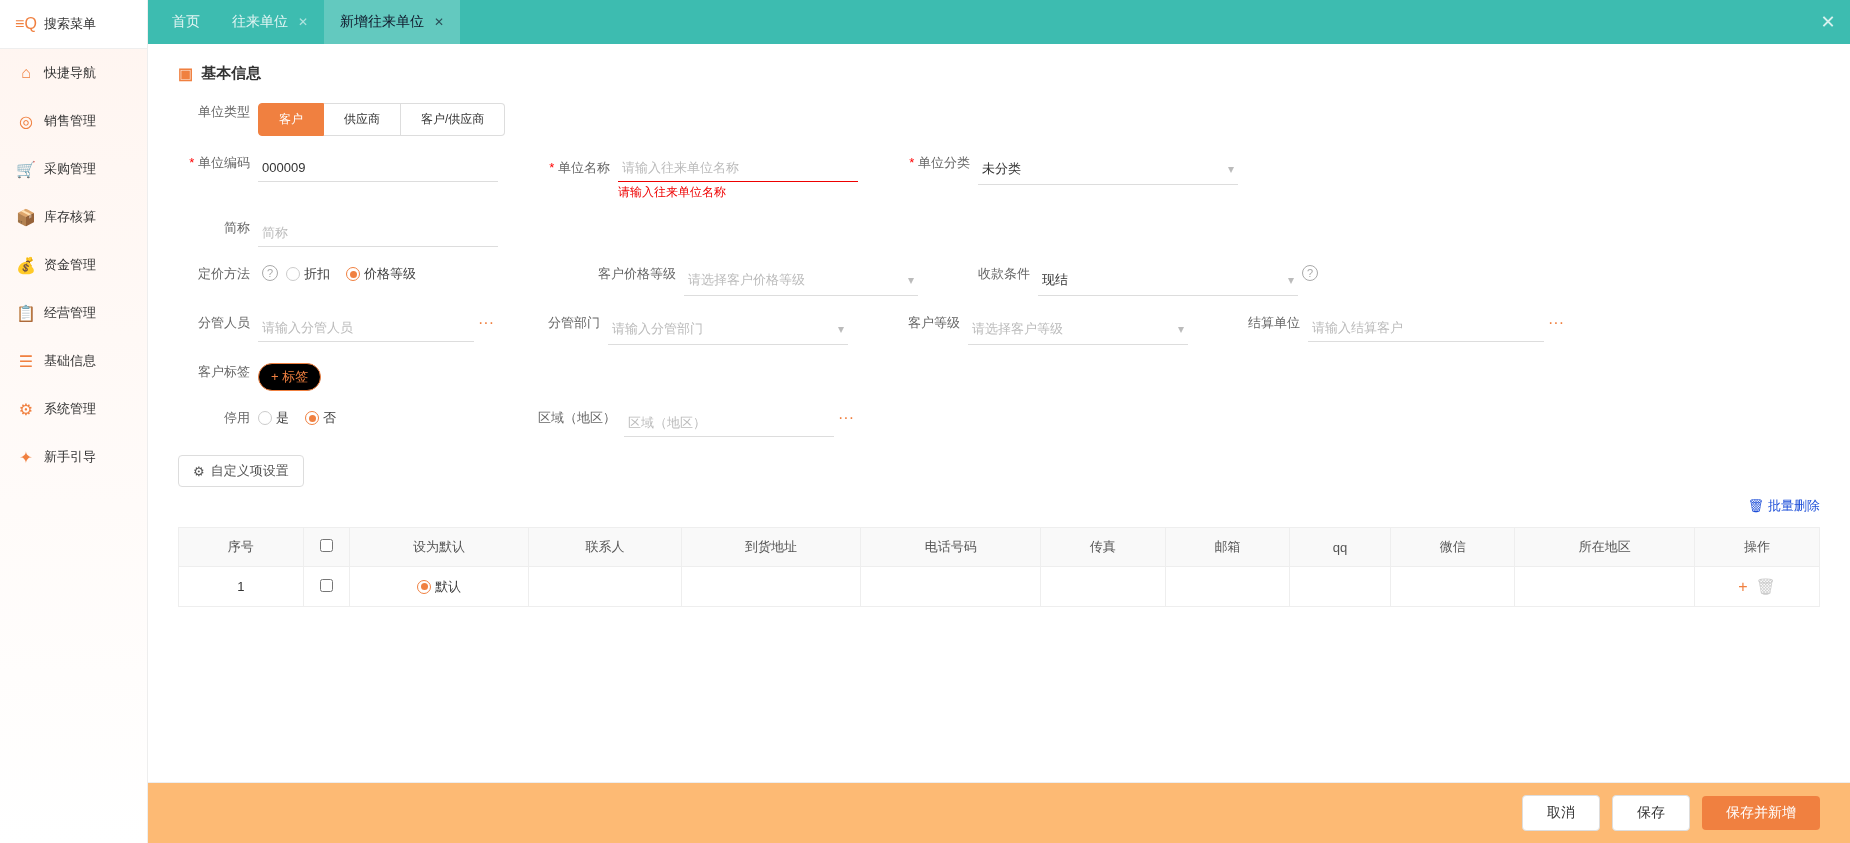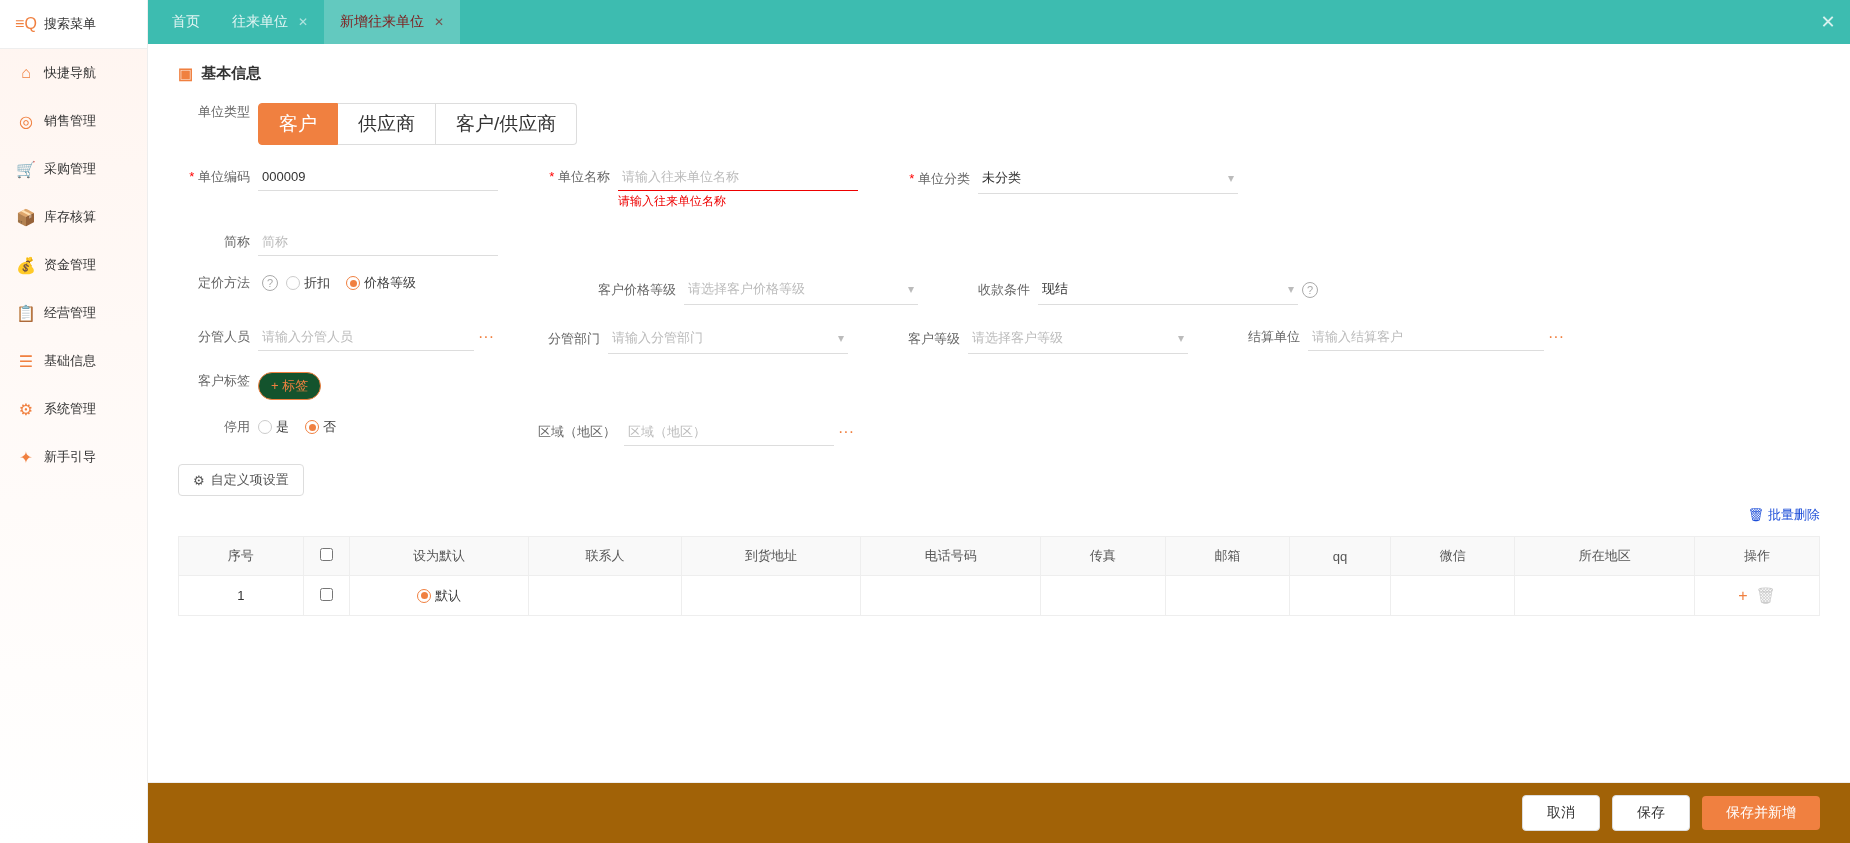--- a/index.html
+++ b/index.html
@@ -42,21 +42,21 @@
     .tab {
       display: flex;
       align-items: center;
       padding: 0 16px;
       height: 44px;
       cursor: pointer;
       font-size: 14px;
       gap: 6px;
       color: rgba(255,255,255,0.85);
     }
-    .tab.active { background: rgba(255,255,255,0.2); color: #7f1d1d; font-weight: 500; }
+    .tab.active { background: rgba(255,255,255,0.2); color: #0f172a; font-weight: 500; }
     .tab .close { font-size: 12px; opacity: 0.7; margin-left: 4px; }
     .tab-close-all {
       margin-left: auto;
       width: 28px;
       height: 28px;
       display: flex;
       align-items: center;
       justify-content: center;
       cursor: pointer;
       color: white;
@@ -81,38 +81,38 @@
       font-weight: 600;
       color: #333;
       margin-bottom: 20px;
     }
     .section-title-icon { color: #f08040; font-size: 16px; }
     .unit-btn {
       padding: 7px 20px;
       border: 1px solid #ddd;
       background: white;
       cursor: pointer;
-      font-size: 19px;
+      font-size: 12px;
       color: #333;
     }
     .unit-btn:first-of-type { border-radius: 4px 0 0 4px; }
     .unit-btn:last-of-type { border-radius: 0 4px 4px 0; }
     .unit-btn + .unit-btn { border-left: none; }
     .unit-btn.active { background: #f08040; color: white; border-color: #f08040; }
 
     
     .form-row {
       display: flex;
       align-items: flex-start;
       margin-bottom: 18px;
       gap: 0;
     }
     .form-field {
       display: flex;
-      align-items: center;
+      align-items: flex-start;
       flex: 1;
       gap: 0;
       min-width: 0;
     }
     .field-label {
       font-size: 13px;
       color: #666;
       white-space: nowrap;
       padding-right: 8px;
       min-width: 80px;
@@ -158,37 +158,37 @@
     .radio-circle.checked::after { content: ''; width: 7px; height: 7px; border-radius: 50%; background: #f08040; }
 
     
     .more-btn { color: #f08040; cursor: pointer; padding: 0 4px; font-size: 16px; white-space: nowrap; }
 
     
     .tag-btn {
       display: flex; align-items: center; gap: 4px;
       border: 1.5px solid #f08040; color: #f08040;
       border-radius: 20px; padding: 4px 12px; cursor: pointer; font-size: 13px;
-      background: #14532d;
+      background: #000000;
     }
 
     
     .question-icon {
       display: inline-flex; align-items: center; justify-content: center;
       width: 16px; height: 16px; border-radius: 50%; border: 1.5px solid #aaa;
       color: #aaa; font-size: 11px; cursor: pointer; margin-left: 4px;
     }
 
     
     .bottom-toolbar {
       display: flex;
       align-items: center;
       justify-content: flex-end;
       padding: 12px 30px;
-      background: #a16207;
+      background: #fdba74;
       border-top: 1px solid #eee;
       gap: 12px;
       flex-shrink: 0;
     }
     .btn-cancel { padding: 8px 24px; border: 1px solid #ddd; background: white; color: #333; border-radius: 4px; cursor: pointer; font-size: 14px; }
     .btn-save { padding: 8px 24px; border: 1px solid #ddd; background: white; color: #333; border-radius: 4px; cursor: pointer; font-size: 14px; }
     .btn-save-new { padding: 8px 24px; background: #f08040; color: white; border: none; border-radius: 4px; cursor: pointer; font-size: 14px; }
 
     
     .table-section { margin-top: 10px; }

